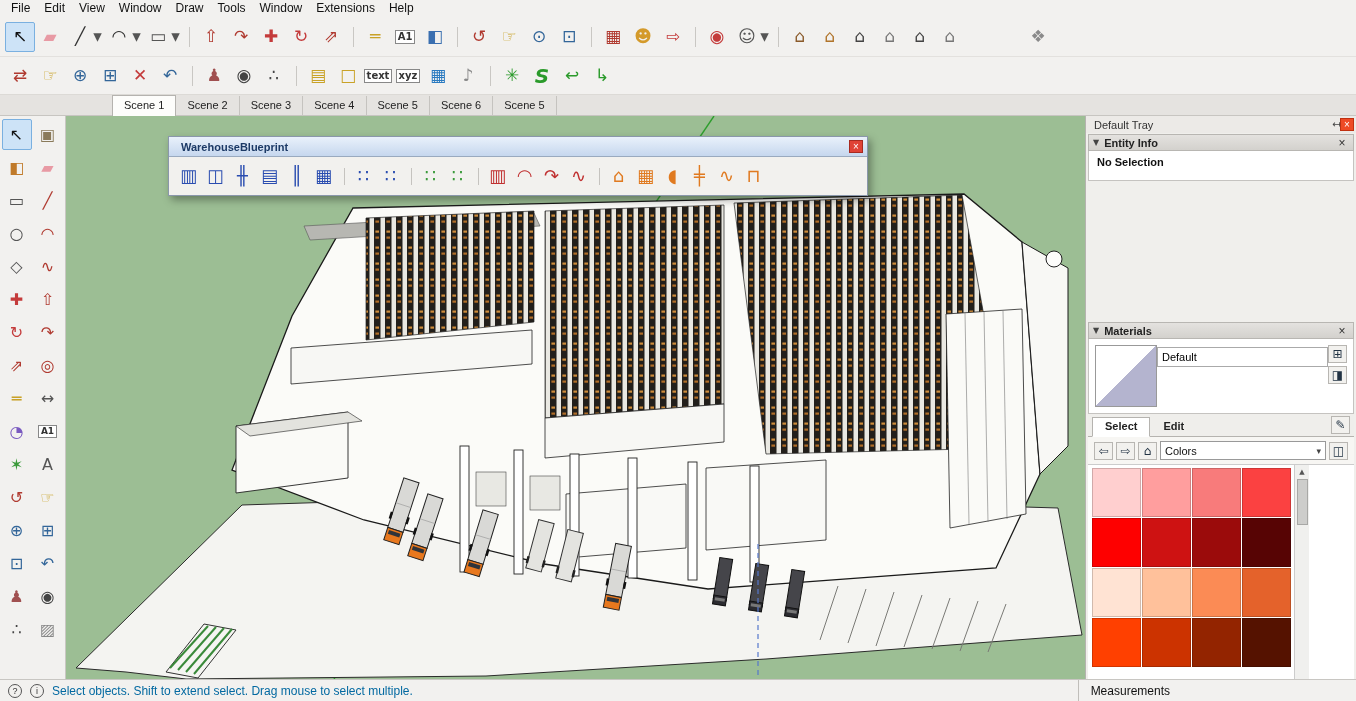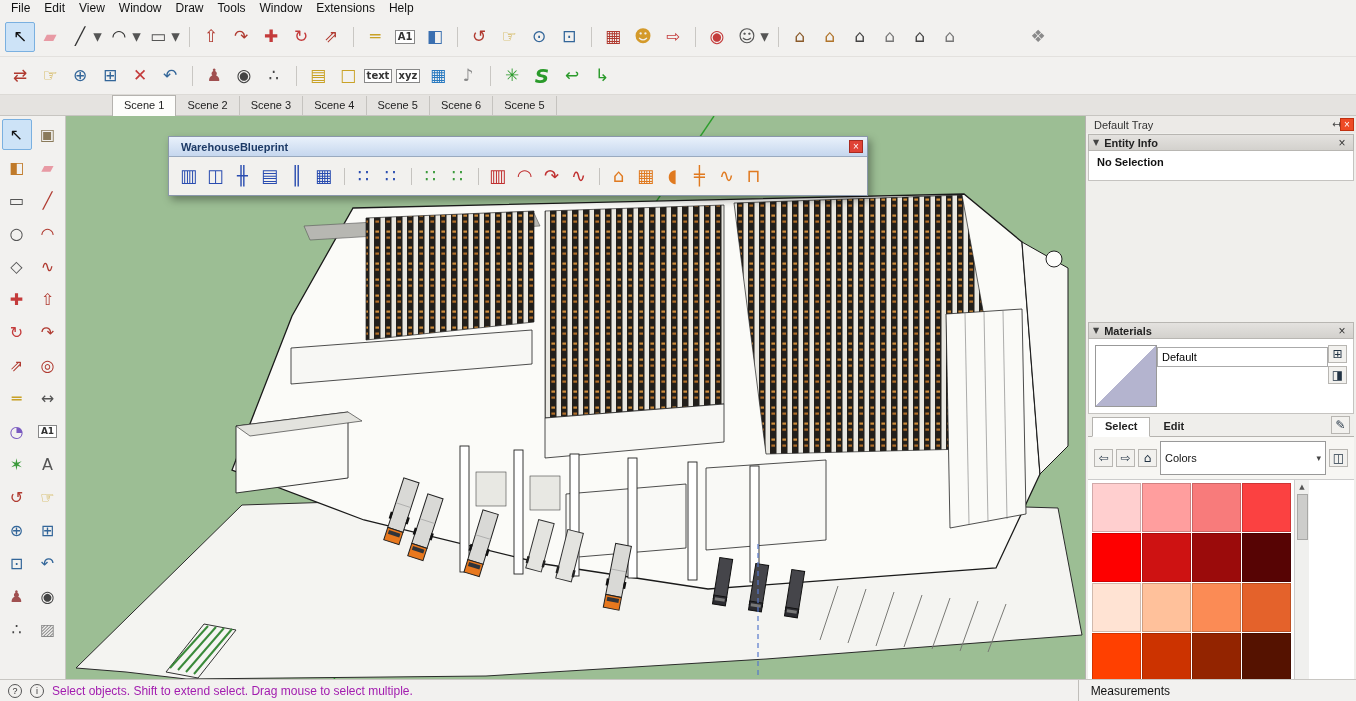--- a/index.html
+++ b/index.html
@@ -75,33 +75,33 @@
   .mat-name { width: 100%; height: 20px; border: 1px solid #aaa; background: #fff; font-size: 11px; padding: 0 4px; font-family: "Liberation Sans", sans-serif; }
   .mat-side { display: flex; flex-direction: column; gap: 3px; }
   .sbtn { width: 19px; height: 18px; border: 1px solid #b8b6b2; background: #f2f1ee; display: flex; align-items: center; justify-content: center; font-size: 11px; padding: 0; color: #234; }
   .sbtn .glyph { font-size: 12px; }
   .mat-tabbar { display: flex; align-items: flex-end; background: #efeeeb; border-bottom: 1px solid #b5b3af; padding: 2px 4px 0; flex: none; }
   .mat-tabs { display: flex; flex: 1; font-weight: bold; }
   .mtab { font-size: 11px; padding: 2px 12px 3px; border: 1px solid transparent; color: #222; cursor: default; }
   .mtab.active { background: #fff; border-color: #b5b3af; border-bottom-color: #fff; margin-bottom: -1px; padding-bottom: 4px; }
   .sample { margin-bottom: 2px; }
   .mat-nav { display: flex; align-items: center; gap: 3px; padding: 4px 6px; background: #f7f6f3; flex: none; }
-  .mat-dd { flex: 1; height: 19px; border: 1px solid #999; background: #fff; display: flex; align-items: center; justify-content: space-between; padding: 16px 4px; }
+  .mat-dd { flex: 1; height: 19px; border: 1px solid #999; background: #fff; display: flex; align-items: center; justify-content: space-between; padding: 8px 4px; }
   .dda { font-size: 9px; color: #444; }
   .swatch-wrap { flex: 1; background: #fff; border-top: 1px solid #ccc; display: flex; min-height: 0; }
   .swatches { width: 206px; display: grid; grid-template-columns: repeat(4, 49px); grid-auto-rows: 49px; gap: 1px; padding: 3px 0 0 4px; align-content: start; overflow: hidden; }
   .swatch { border: 1px solid rgba(0,0,0,.18); }
   .scroll { width: 15px; background: #f0f0ee; border-left: 1px solid #ccc; display: flex; flex-direction: column; align-items: center; flex: none; }
   .scroll .up { font-size: 7px; padding-top: 3px; color: #555; font-family: "DejaVu Sans", sans-serif; }
   .thumbbar { width: 11px; height: 46px; background: #cdcdcb; border: 1px solid #a8a8a6; margin-top: 3px; }
 
   
   .statusbar { height: 22px; display: flex; align-items: center; background: #f2f1ef; border-top: 1px solid #c8c6c2; padding: 0 8px; gap: 8px; flex: none; }
   .round { width: 14px; height: 14px; border: 1px solid #555; border-radius: 50%; font-size: 9px; display: flex; align-items: center; justify-content: center; color: #333; flex: none; }
-  .status-text { flex: 1; color: #a21caf; }
+  .status-text { flex: 1; color: #0369a1; }
   .meas { display: flex; align-items: center; border-left: 1px solid #c0beba; padding-left: 12px; gap: 8px; height: 100%; }
   .meas input { border: none; background: transparent; width: 170px; font-size: 12px; font-family: "Liberation Sans", sans-serif; }
 </style>
 </head>
 <body>
 
 <div class="app">
 
   <div class="menubar">
 

